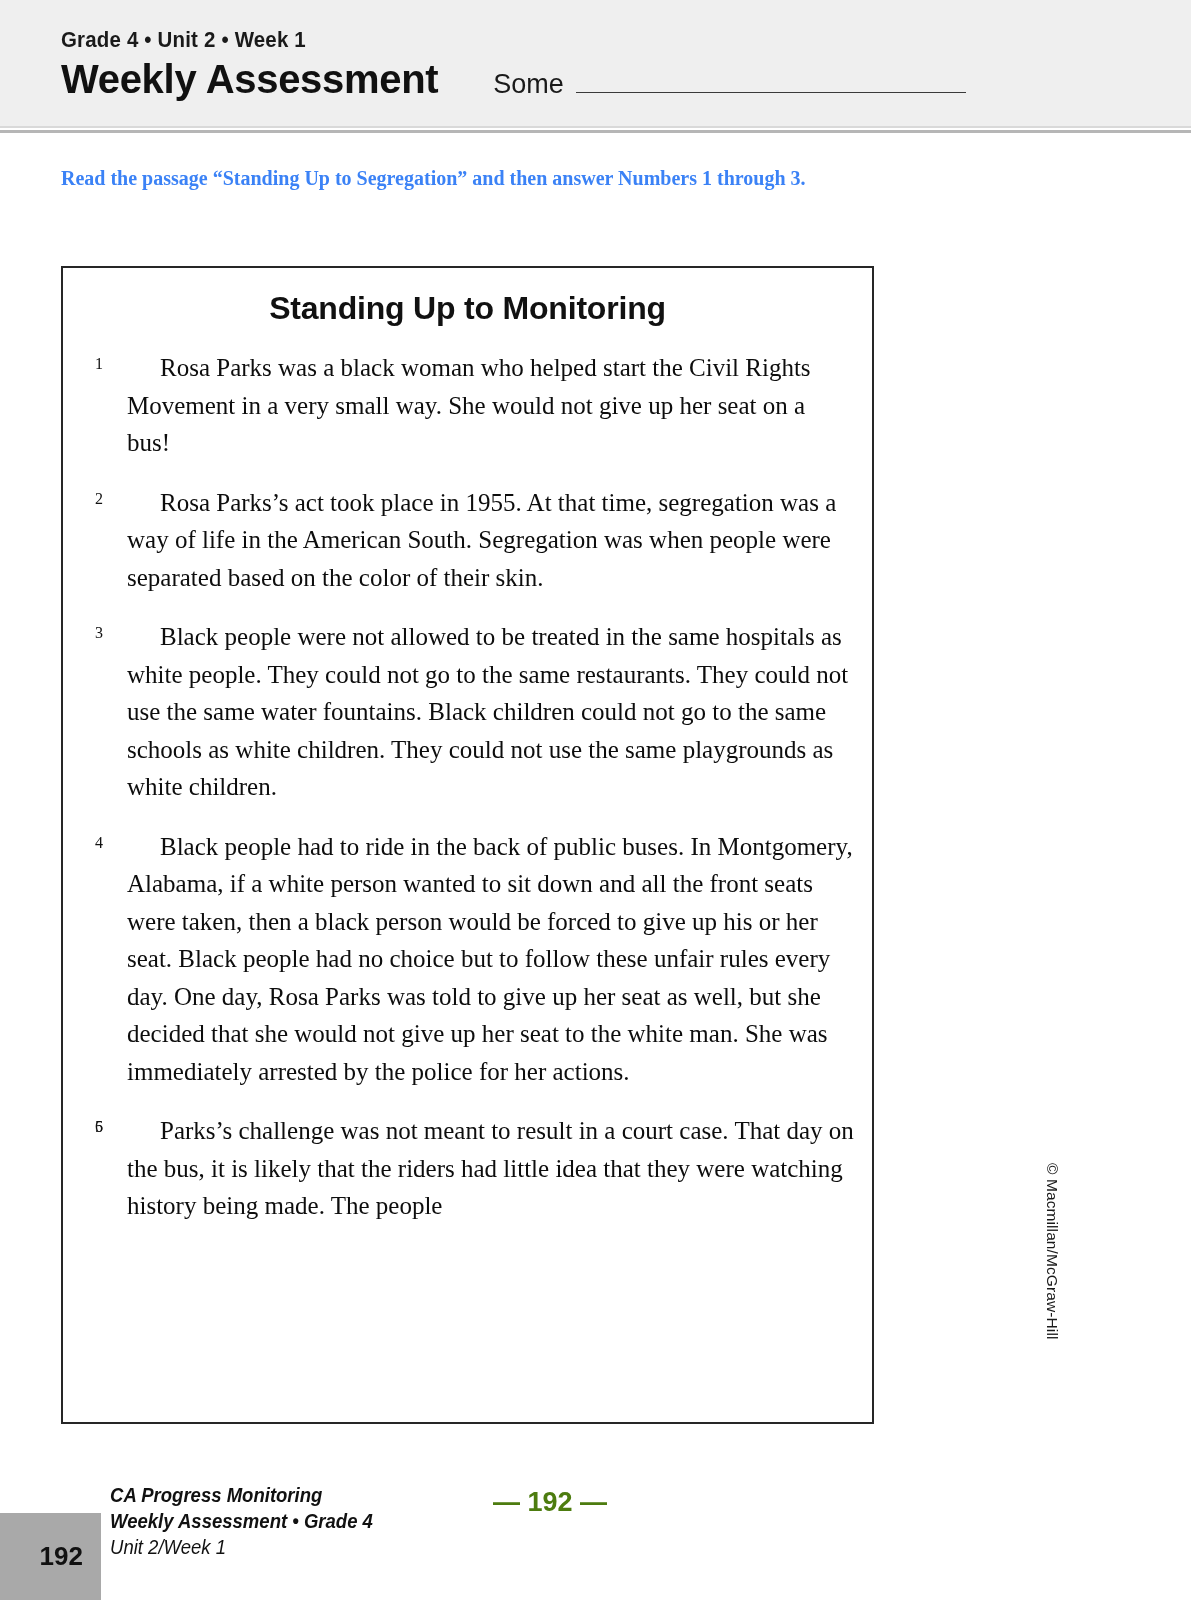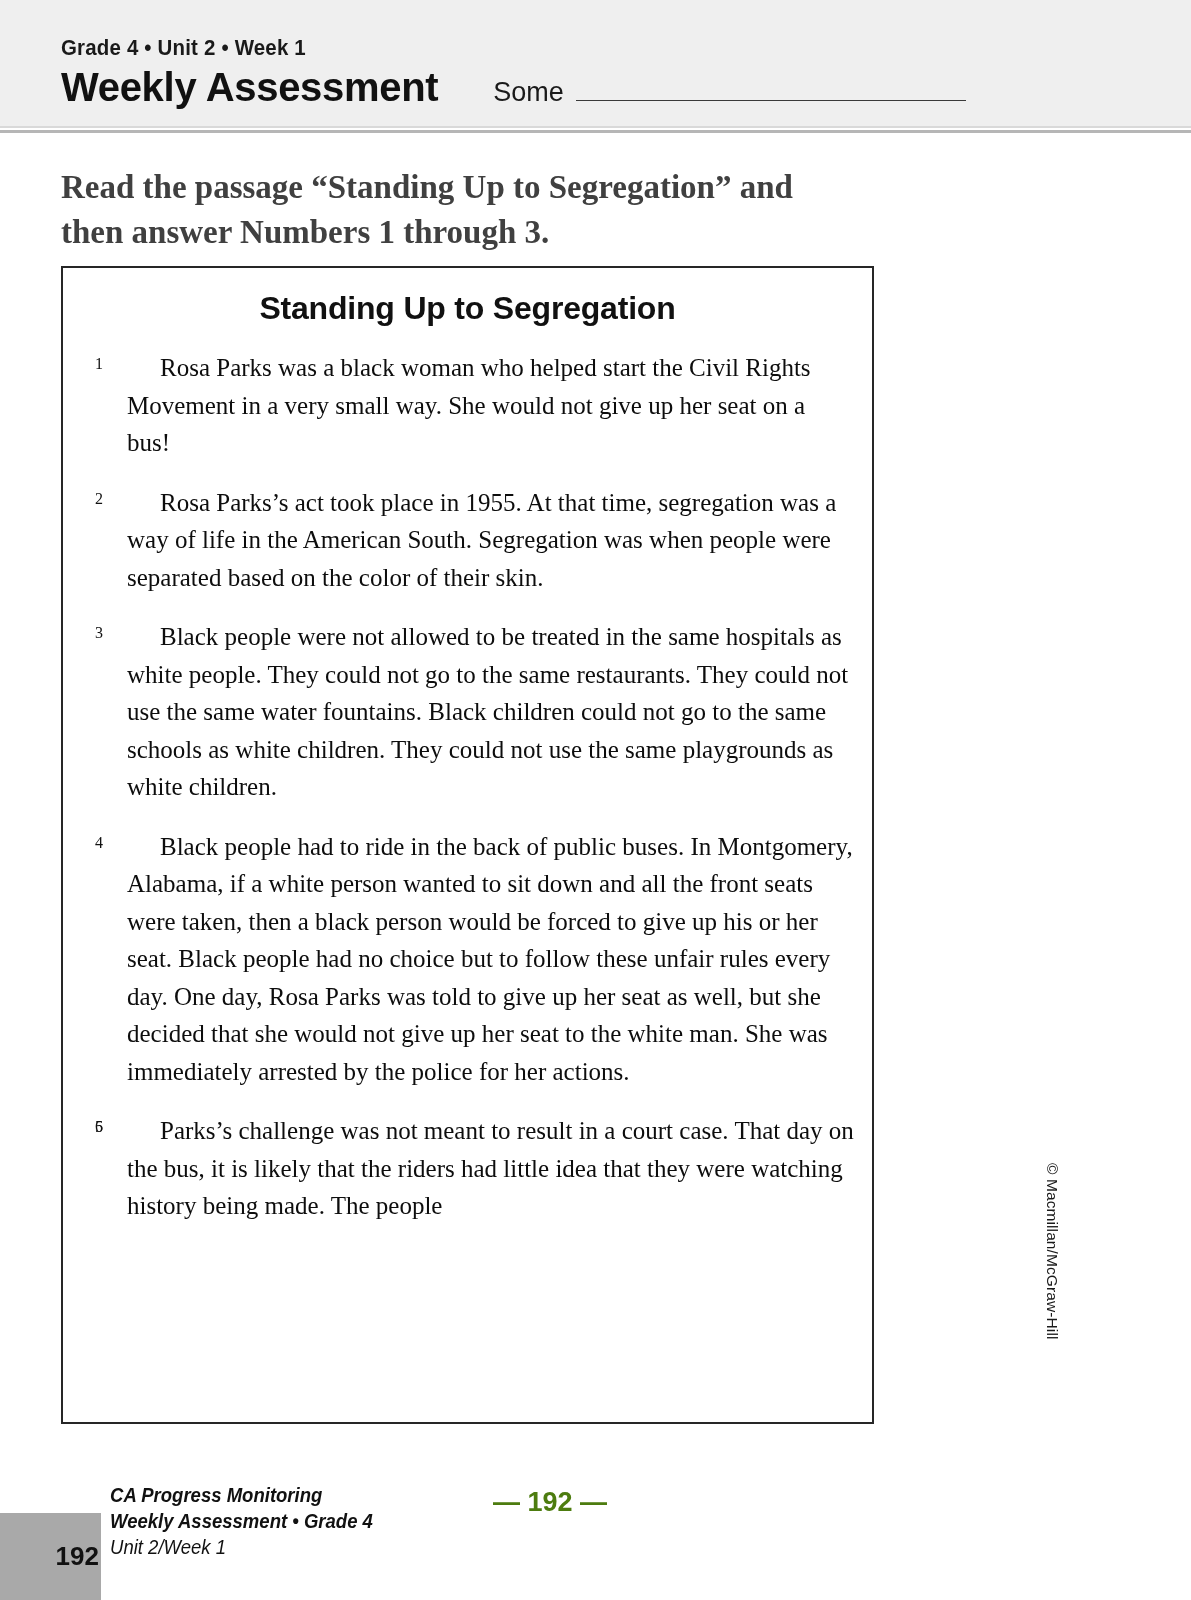--- a/index.html
+++ b/index.html
@@ -37,21 +37,21 @@
     position: absolute;
     left: 0;
     top: 130px;
     width: 1191px;
     height: 3px;
     background: #b6b6b6;
   }
   .header-inner {
     position: absolute;
     left: 61px;
-    top: 36px;
+    top: 28px;
   }
   .kicker {
     font-family: "Liberation Sans", sans-serif;
     font-weight: bold;
     font-size: 22px;
     letter-spacing: 0.2px;
     color: #1a1a1a;
     transform: scaleX(0.93);
     transform-origin: left center;
     white-space: nowrap;
@@ -93,23 +93,23 @@
   }
 
   
   .directions {
     position: absolute;
     left: 61px;
     top: 165px;
     width: 760px;
     font-family: "Liberation Serif", serif;
     font-weight: bold;
-    font-size: 33px;
+    font-size: 20px;
     line-height: 1.37;
-    color: #404040;
+    color: #3b82f6;
   }
 
   
   .passage-box {
     position: absolute;
     left: 61px;
     top: 266px;
     width: 813px;
     height: 1158px;
     border: 2.2px solid #262626;
@@ -181,21 +181,21 @@
   }
   .footer-page-num {
     position: absolute;
     left: 0;
     top: 1513px;
     width: 101px;
     height: 87px;
     display: flex;
     align-items: center;
     justify-content: flex-end;
-    padding-right: 2px;
+    padding-right: 18px;
     box-sizing: border-box;
     font-family: "Liberation Sans", sans-serif;
     font-weight: bold;
     font-size: 26px;
     color: #111111;
   }
   .footer-lines {
     position: absolute;
     left: 110px;
     top: 1483px;
@@ -247,21 +247,21 @@
     <div class="name-wrap">
       <span class="name-label">Some</span>
       <span class="name-line"></span>
     </div>
   </div>
 </div>
 
 <div class="directions">Read the passage “Standing Up to Segregation” and then answer Numbers 1 through 3.</div>
 
 <div class="passage-box">
-  <div class="passage-title">Standing Up to Segregation</div>
+  <div class="passage-title">Standing Up to Monitoring</div>
 
   <div class="paragraphs">
 
     <div class="para">
       <span class="para-num">1</span>
       <span>Rosa Parks was a black woman who helped start the Civil Rights Movement in a very small way. She would not give up her seat on a bus!</span>
     </div>
 
     <div class="para">
       <span class="para-num">2</span>

